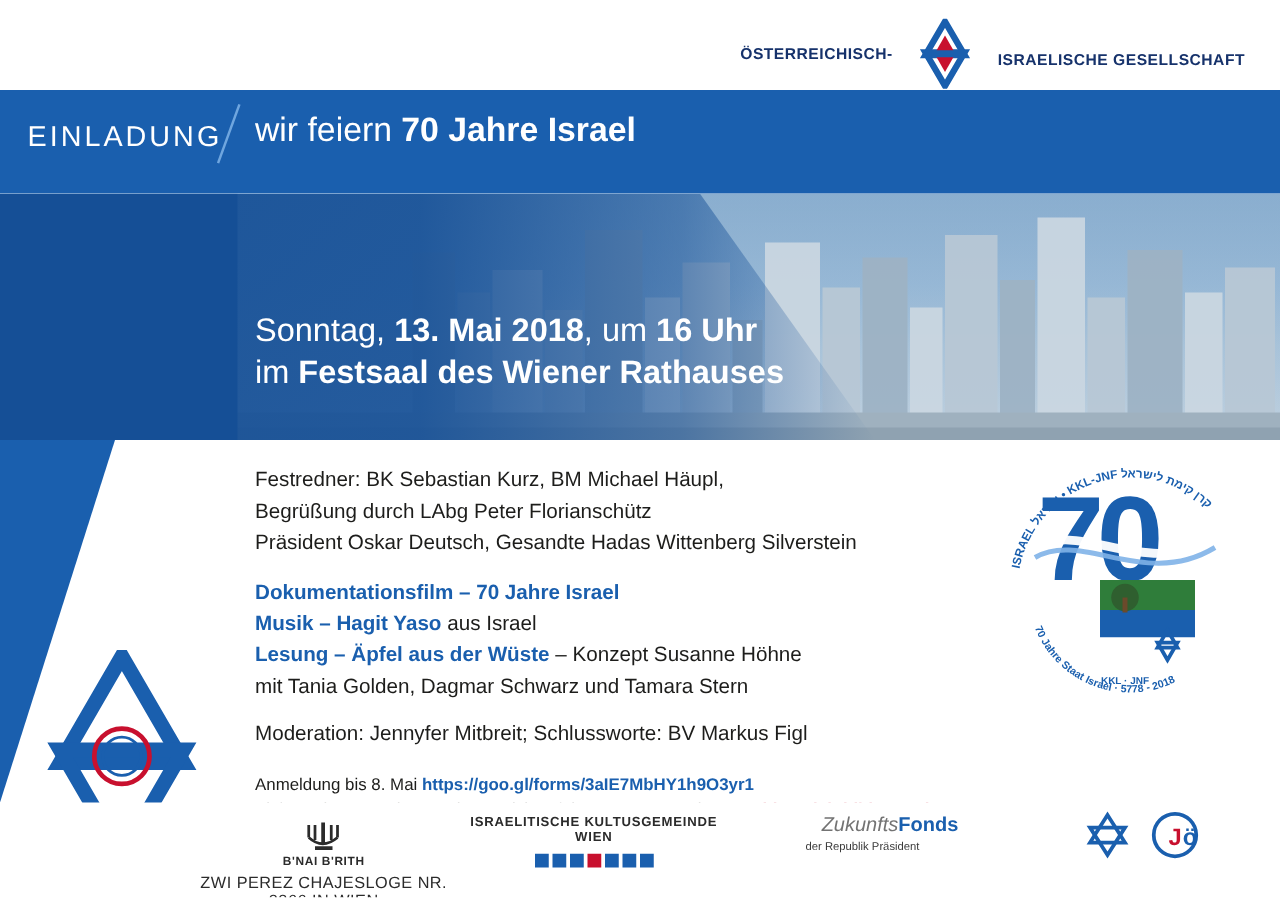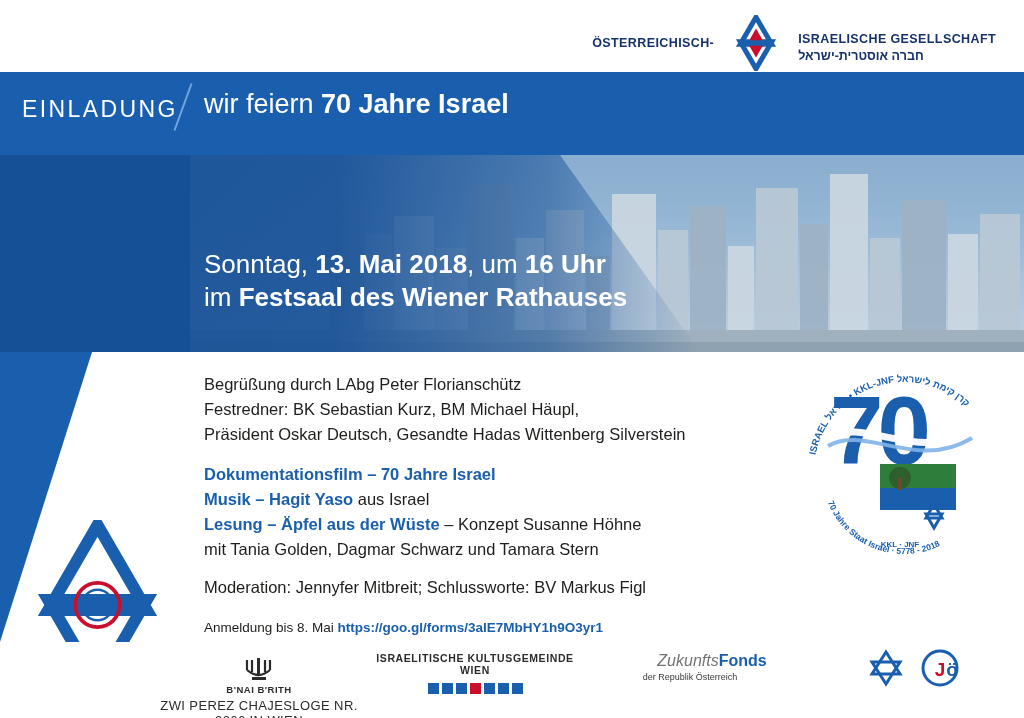--- a/index.html
+++ b/index.html
@@ -287,21 +287,20 @@
           <polygon points="50,4 78,52 22,52" fill="none" stroke="#1a5fae" stroke-width="9"></polygon>
           <polygon points="50,96 22,48 78,48" fill="none" stroke="#1a5fae" stroke-width="9"></polygon>
           <polygon points="50,14 71,50 29,50" fill="#c8102e" opacity="0.0"></polygon>
           <polygon points="50,24 62,45 38,45" fill="#c8102e"></polygon>
           <polygon points="50,76 38,55 62,55" fill="#c8102e"></polygon>
         </svg>
       </div>
 
       <div class="oeig-right">
         <div class="line1">ISRAELISCHE GESELLSCHAFT</div>
-        <div class="line2">חברה אוסטרית-ישראל</div>
       </div>
     </div>
 
     <div class="header-blue"></div>
     <div class="einladung">EINLADUNG</div>
     <div class="slash"></div>
     <div class="headline"><span>wir feiern </span><b>70 Jahre Israel</b></div>
   </div>
 
   <div class="photo">
@@ -345,22 +344,22 @@
   <div class="big-star">
     <svg width="175" height="170" viewBox="0 0 100 100" aria-hidden="true">
       <polygon points="50,3 79,53 21,53" fill="none" stroke="#1a5fae" stroke-width="7"></polygon>
       <polygon points="50,97 21,47 79,47" fill="none" stroke="#1a5fae" stroke-width="7"></polygon>
       <circle cx="50" cy="50" r="13" fill="none" stroke="#c8102e" stroke-width="2.2"></circle>
       <circle cx="50" cy="50" r="9" fill="none" stroke="#1a5fae" stroke-width="1.4"></circle>
     </svg>
   </div>
 
   <div class="content">
+    <div class="para">Festredner: BK Sebastian Kurz, BM Michael Häupl,</div>
     <div class="para">Begrüßung durch LAbg Peter Florianschütz</div>
-    <div class="para">Festredner: BK Sebastian Kurz, BM Michael Häupl,</div>
     <div class="para">Präsident Oskar Deutsch, Gesandte Hadas Wittenberg Silverstein</div>
 
     <div class="blue-bold-line" style="margin-top:16px;">Dokumentationsfilm – 70 Jahre Israel</div>
     <div class="blue-bold-line"><span>Musik – Hagit Yaso</span><span class="normal"> aus Israel</span></div>
     <div class="blue-bold-line"><span>Lesung – Äpfel aus der Wüste</span><span class="normal"> – Konzept Susanne Höhne</span></div>
     <div class="para">mit Tania Golden, Dagmar Schwarz und Tamara Stern</div>
 
     <div class="para gap">Moderation: Jennyfer Mitbreit; Schlussworte: BV Markus Figl</div>
 
     <div class="small" style="margin-top:18px;"><span>Anmeldung bis 8. Mai </span><a class="link" href="#">https://goo.gl/forms/3aIE7MbHY1h9O3yr1</a></div>
@@ -424,21 +423,21 @@
       <i></i>
       <i class="red"></i>
       <i></i>
       <i></i>
       <i></i>
     </div>
   </div>
 
   <div class="flogo zf">
     <div class="t1"><span class="zu">Zukunfts</span><span>Fonds</span></div>
-    <div class="t2">der Republik Österreich</div>
+    <div class="t2">der Republik Präsident</div>
   </div>
 
 
   <div class="flogo joh">
     <svg width="108" height="44" viewBox="0 0 108 44" aria-hidden="true">
       <polygon points="18,4 32,26 4,26" fill="none" stroke="#1a5fae" stroke-width="3"></polygon>
       <polygon points="18,36 4,14 32,14" fill="none" stroke="#1a5fae" stroke-width="3"></polygon>
       <circle cx="72" cy="20" r="17" fill="none" stroke="#1a5fae" stroke-width="3"></circle>
       <text x="72" y="28" font-size="19" font-weight="bold" fill="#c8102e" text-anchor="middle" font-family="Liberation Sans, sans-serif">J</text>
       <text x="84" y="28" font-size="19" font-weight="bold" fill="#1a5fae" text-anchor="middle" font-family="Liberation Sans, sans-serif">ö</text>

